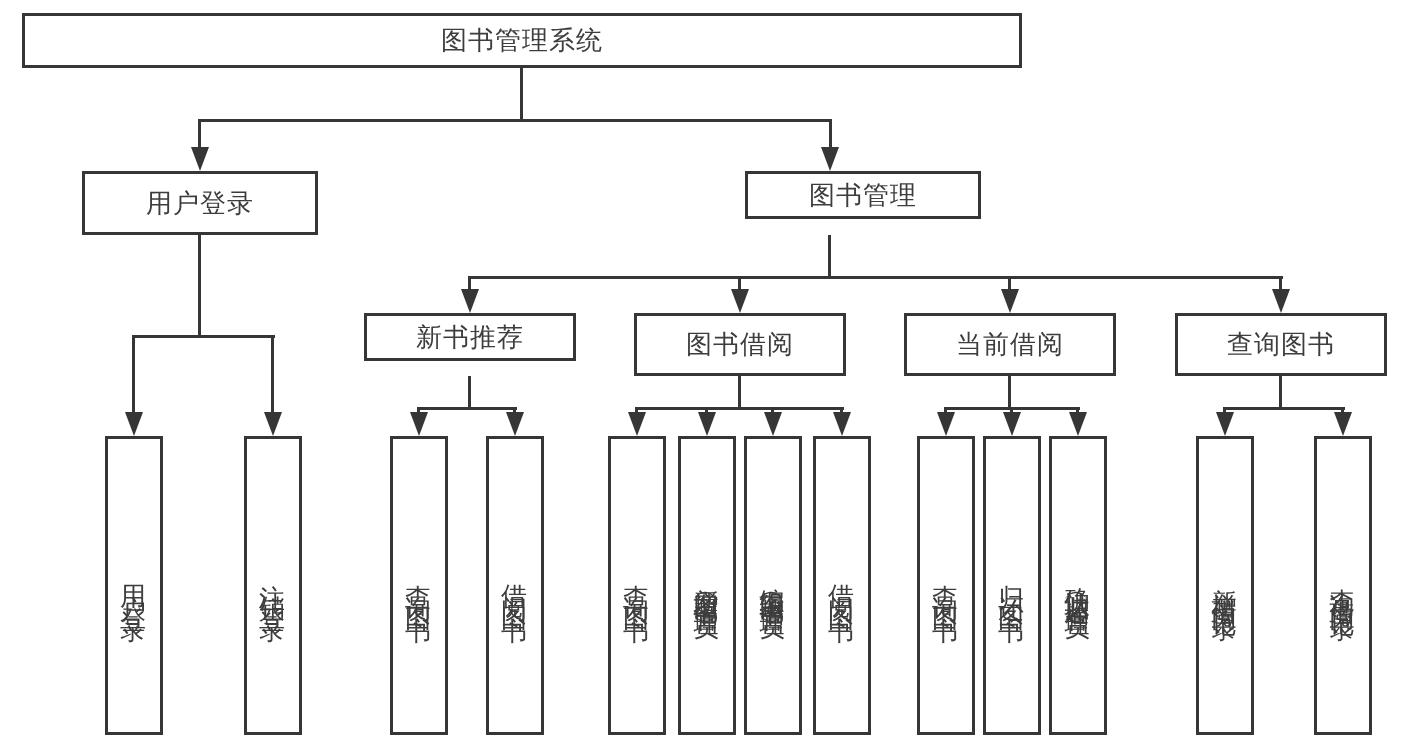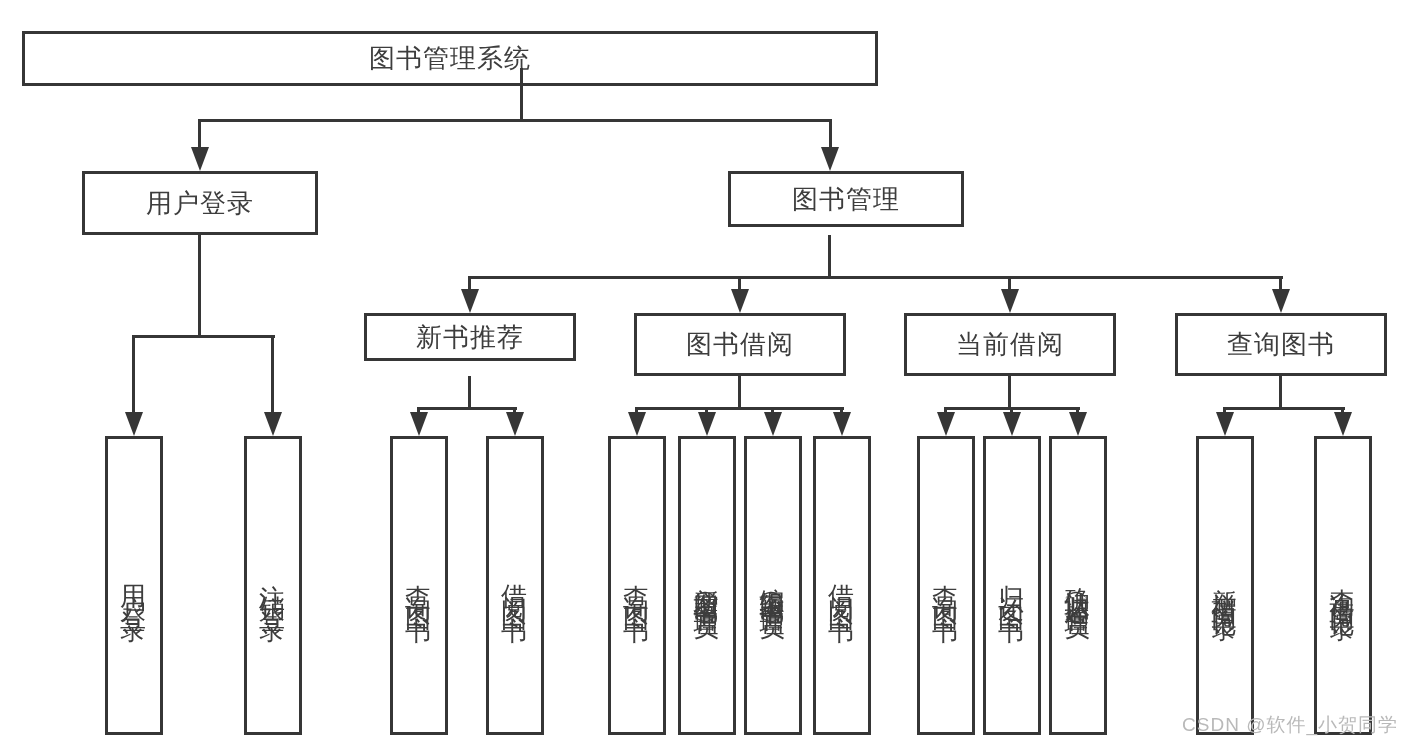--- a/index.html
+++ b/index.html
@@ -43,31 +43,31 @@
     color:#b9b9b9;
     letter-spacing:1px;
     white-space:nowrap;
   }
 </style>
 </head>
 <body>
 
 <div id="canvas">
 
-  <div class="box hbox" style="left:22px;top:31px;width:856px;height:55px">图书管理系统</div>
+  <div class="box hbox" style="left:22px;top:13px;width:1000px;height:55px">图书管理系统</div>
 
   <div class="vl" style="left:520px;top:68px;height:53px"></div>
   <div class="hl" style="left:198px;top:119px;width:634px"></div>
   <div class="vl" style="left:198px;top:119px;height:30px"></div>
   <div class="arr" style="left:191px;top:147px"></div>
   <div class="vl" style="left:829px;top:119px;height:30px"></div>
   <div class="arr" style="left:821px;top:147px"></div>
 
   <div class="box hbox" style="left:82px;top:171px;width:236px;height:64px">用户登录</div>
-  <div class="box hbox" style="left:728px;top:171px;width:236px;height:56px">图书管理</div>
+  <div class="box hbox" style="left:745px;top:171px;width:236px;height:48px">图书管理</div>
 
   <div class="vl" style="left:198px;top:235px;height:102px"></div>
   <div class="hl" style="left:132px;top:335px;width:143px"></div>
   <div class="vl" style="left:132px;top:335px;height:80px"></div>
   <div class="arr" style="left:125px;top:412px"></div>
   <div class="vl" style="left:271px;top:335px;height:80px"></div>
   <div class="arr" style="left:264px;top:412px"></div>
 
   <div class="vl" style="left:828px;top:235px;height:43px"></div>
   <div class="hl" style="left:468px;top:276px;width:815px"></div>
@@ -130,15 +130,14 @@
   <div class="box vbox v9" style="left:744px;top:436px;width:58px;height:299px">编辑图书（管理员）</div>
   <div class="box vbox v4" style="left:813px;top:436px;width:58px;height:299px">借阅图书</div>
 
   <div class="box vbox v4" style="left:917px;top:436px;width:58px;height:299px">查询图书</div>
   <div class="box vbox v4" style="left:983px;top:436px;width:58px;height:299px">归还图书</div>
   <div class="box vbox v9" style="left:1049px;top:436px;width:58px;height:299px">确认归还（管理员）</div>
 
   <div class="box vbox v6" style="left:1196px;top:436px;width:58px;height:299px">新增借阅记录</div>
   <div class="box vbox v6" style="left:1314px;top:436px;width:58px;height:299px">查询借阅记录</div>
 
-  <div id="watermark">CSDN @软件_小贺同学</div>
 
 </div>
 
 </body></html>

